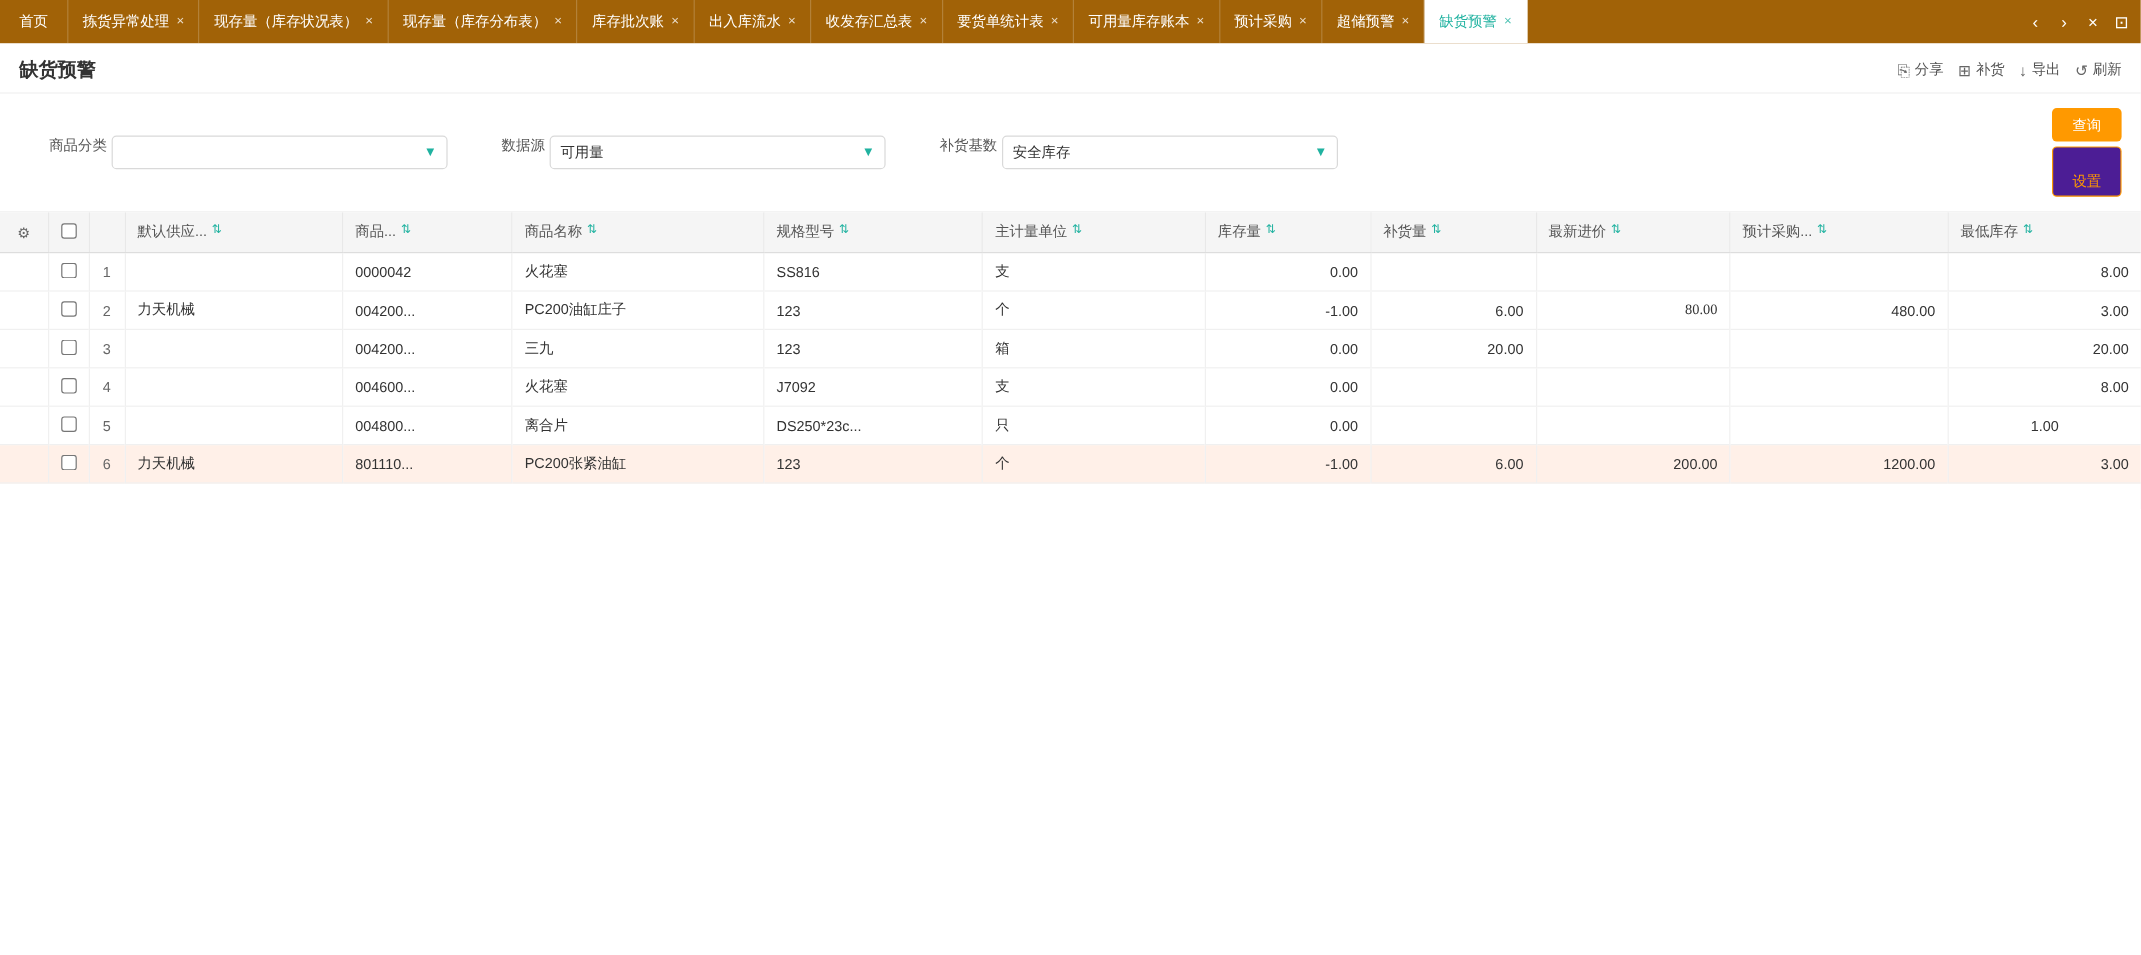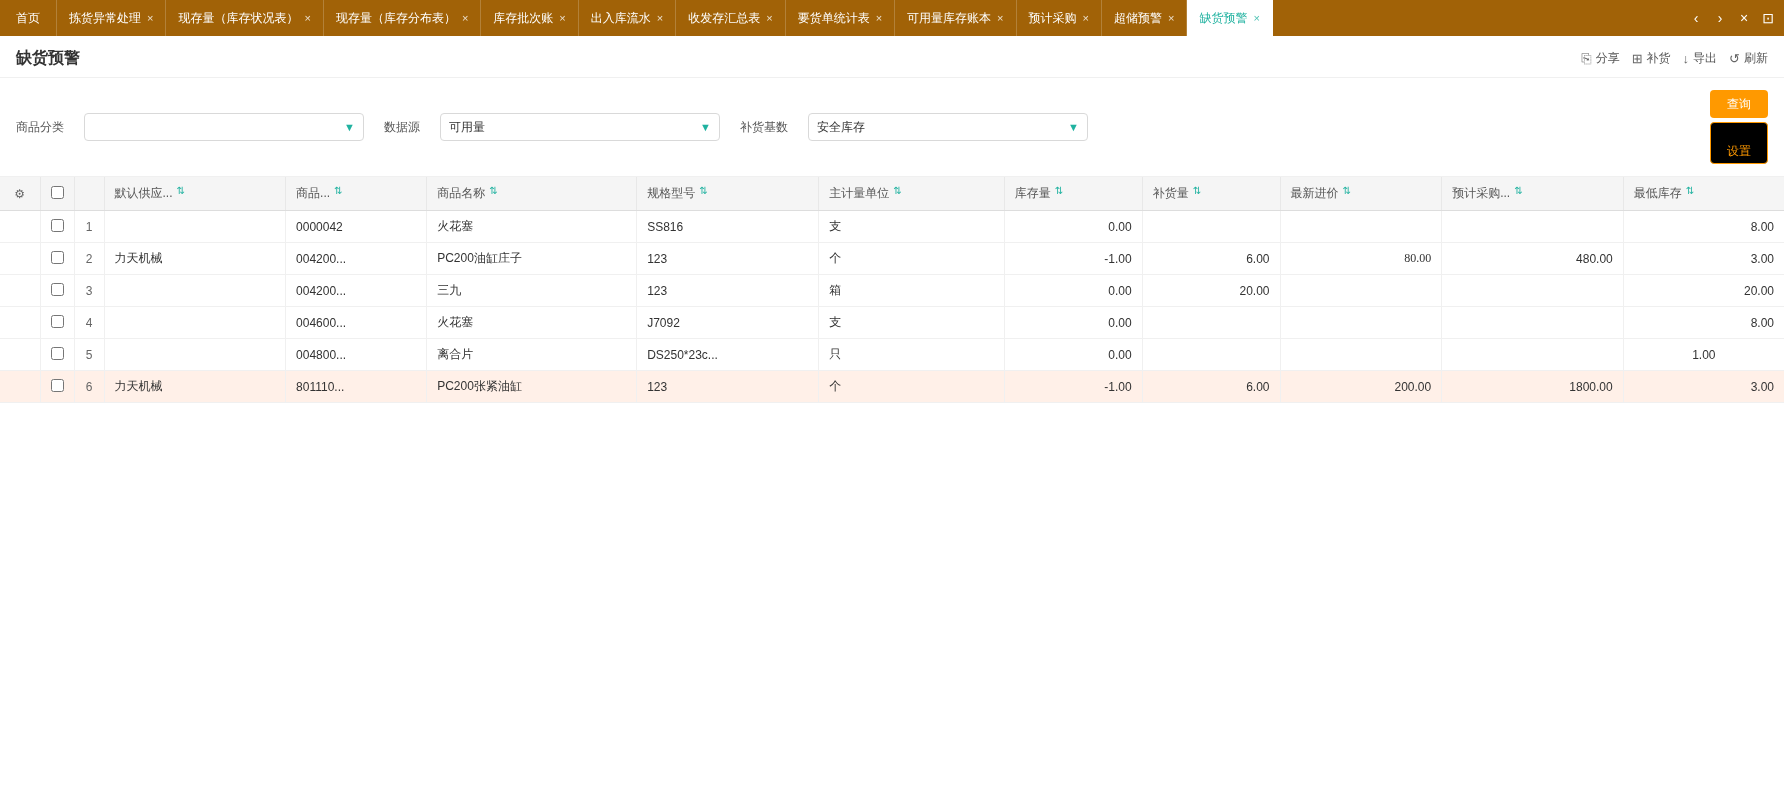--- a/index.html
+++ b/index.html
@@ -98,22 +98,22 @@
     
     .filter-row {
       display: flex;
       align-items: center;
       padding: 12px 16px;
       gap: 20px;
       border-bottom: 1px solid #f0f0f0;
     }
     .filter-group {
       display: flex;
-      align-items: center;
-      gap: 20px;
+      gap: 4px;
+      margin-left: 25px;
     }
     .filter-label {
       color: #555;
       white-space: nowrap;
       font-size: 12px;
     }
     .filter-select {
       display: flex;
       align-items: center;
       justify-content: space-between;
@@ -142,21 +142,21 @@
       background: #f90;
       color: #fff;
       border: none;
       border-radius: 4px;
       padding: 5px 16px;
       cursor: pointer;
       font-size: 12px;
       height: 28px;
     }
     .btn-settings {
-      background: #000000;
+      background: #4c1d95;
       color: #f90;
       border: 1px solid #f90;
       border-radius: 4px;
       padding: 20px 16px;
       cursor: pointer;
       font-size: 12px;
       height: 28px;
     }
     .filter-actions {
       margin-left: auto;
@@ -521,20 +521,20 @@
       </td>
       <td class="row-num">6</td>
       <td>力天机械</td>
       <td>801110...</td>
       <td>PC200张紧油缸</td>
       <td>123</td>
       <td>个</td>
       <td style="text-align:right;">-1.00</td>
       <td style="text-align:right;">6.00</td>
       <td style="text-align:right;">200.00</td>
-      <td style="text-align:right;">1800.00</td>
+      <td style="text-align:right;">1200.00</td>
       <td style="text-align:right;">3.00</td>
     </tr>
         </tbody>
     </table>
   </div>
 
 </div>
 
 </body></html>

